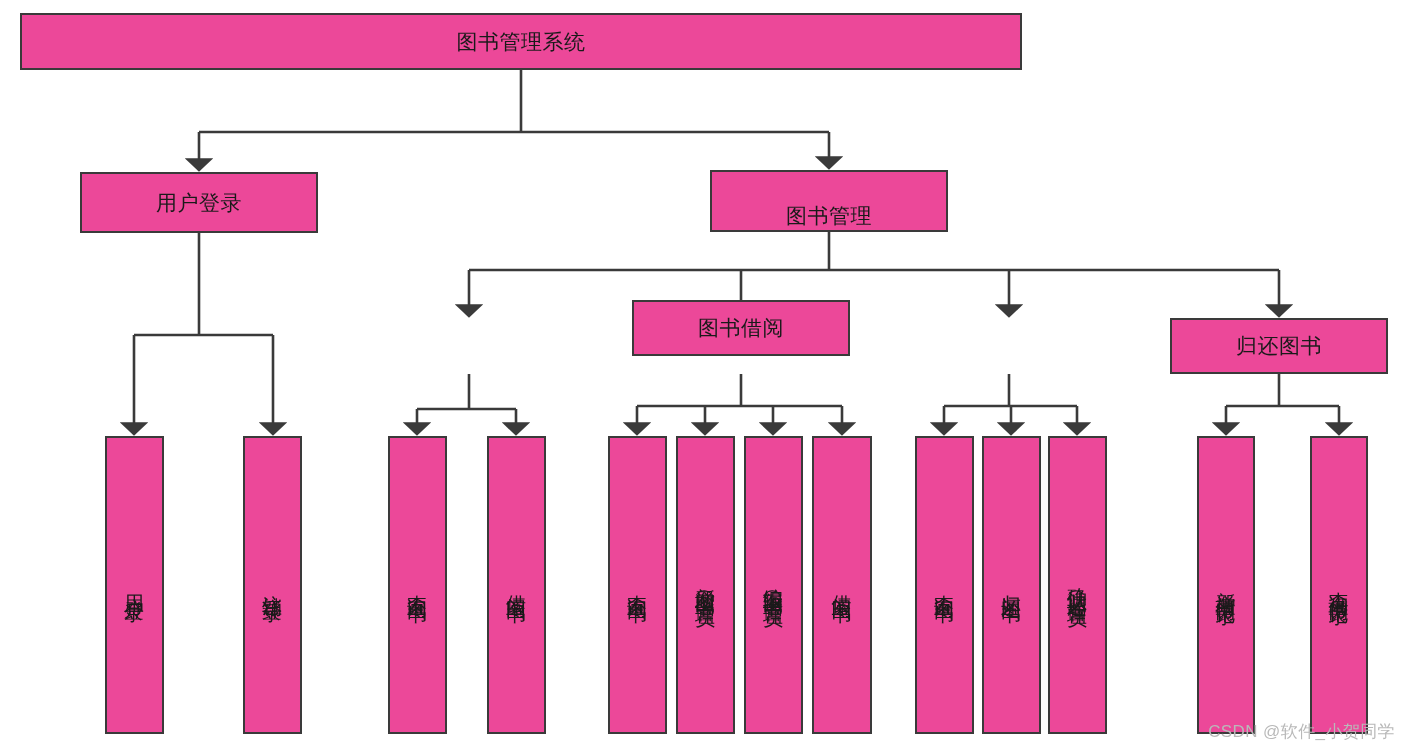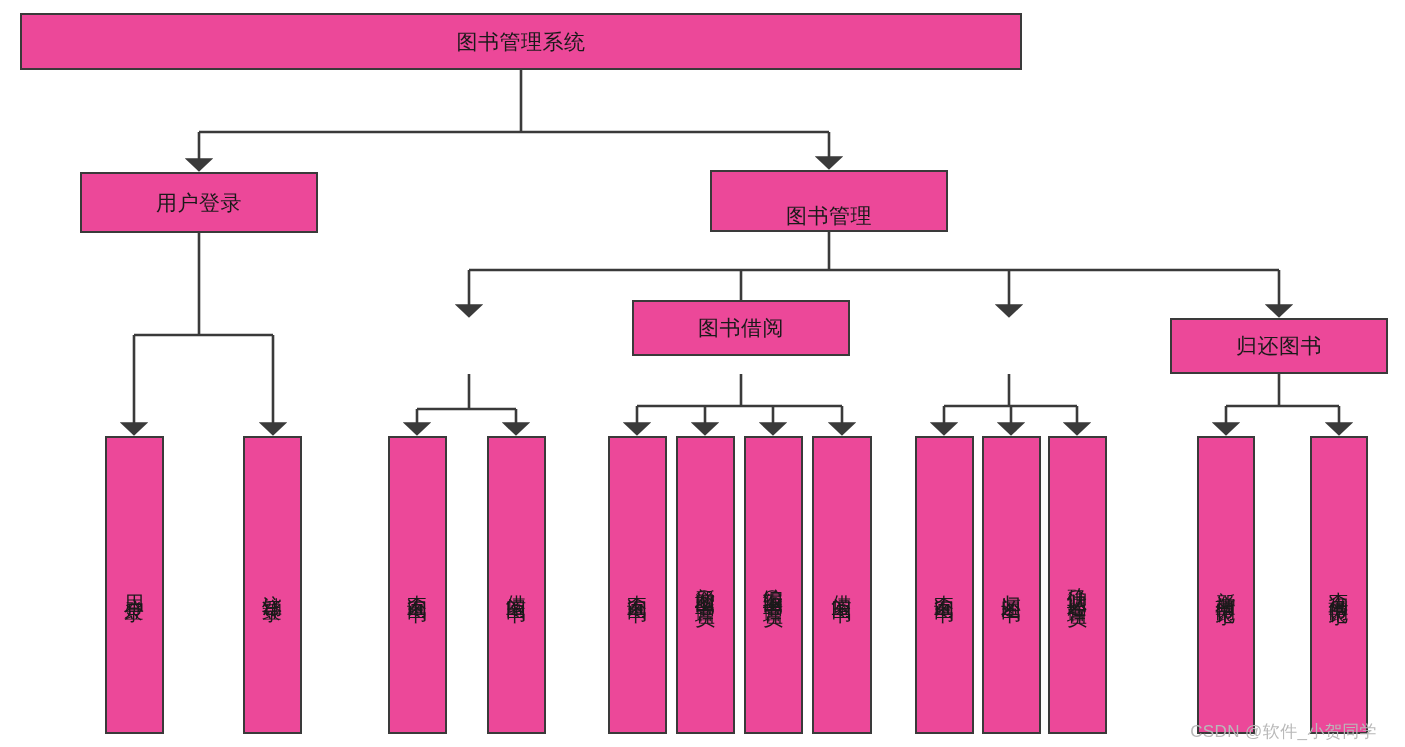--- a/index.html
+++ b/index.html
@@ -45,21 +45,21 @@
   .node-v .vtext {
     writing-mode: vertical-rl;
     text-orientation: upright;
     letter-spacing: 3px;
     line-height: 1;
     white-space: nowrap;
     display: block;
   }
   .watermark {
     position: absolute;
-    right: 28px;
+    right: 10px;
     bottom: 4px;
     font-size: 17px;
     color: #b9b9b9;
     white-space: nowrap;
     letter-spacing: 0.4px;
   }
 </style>
 </head>
 <body>
 

